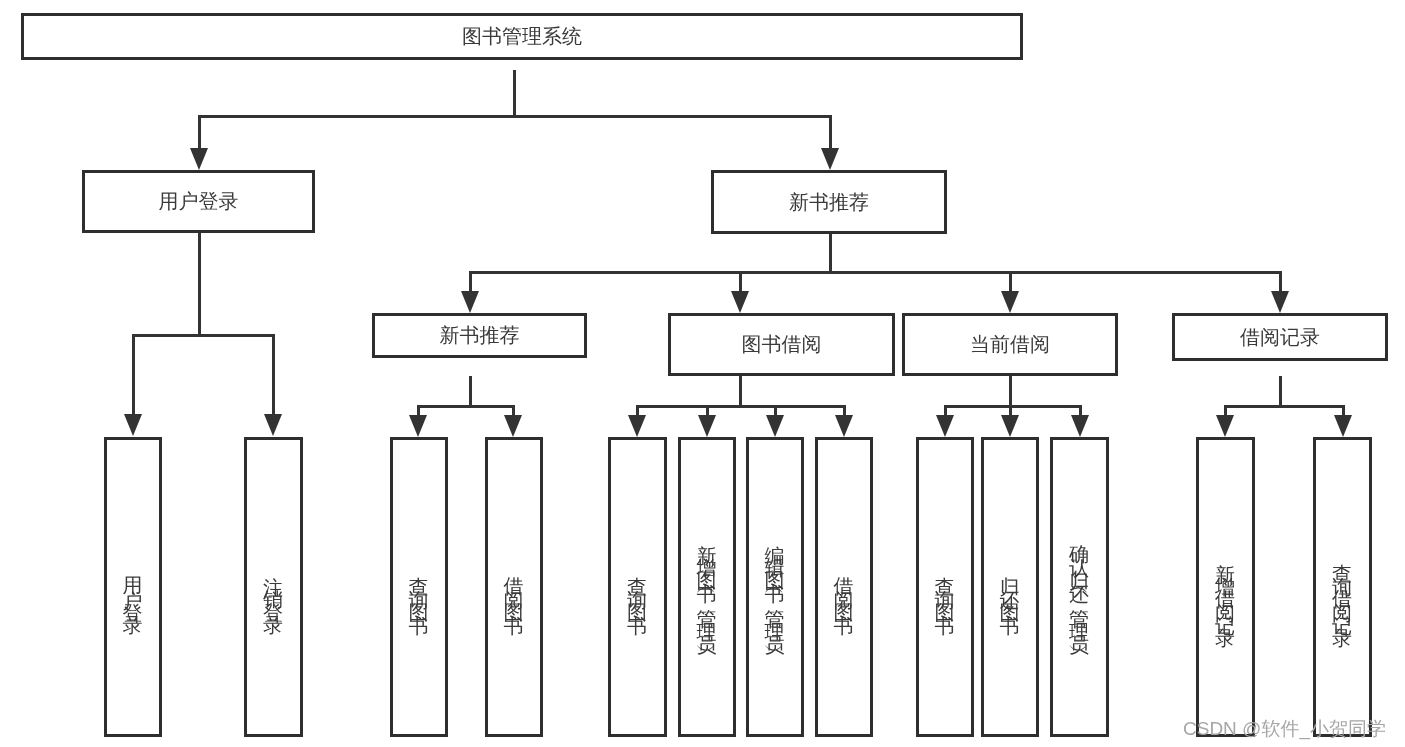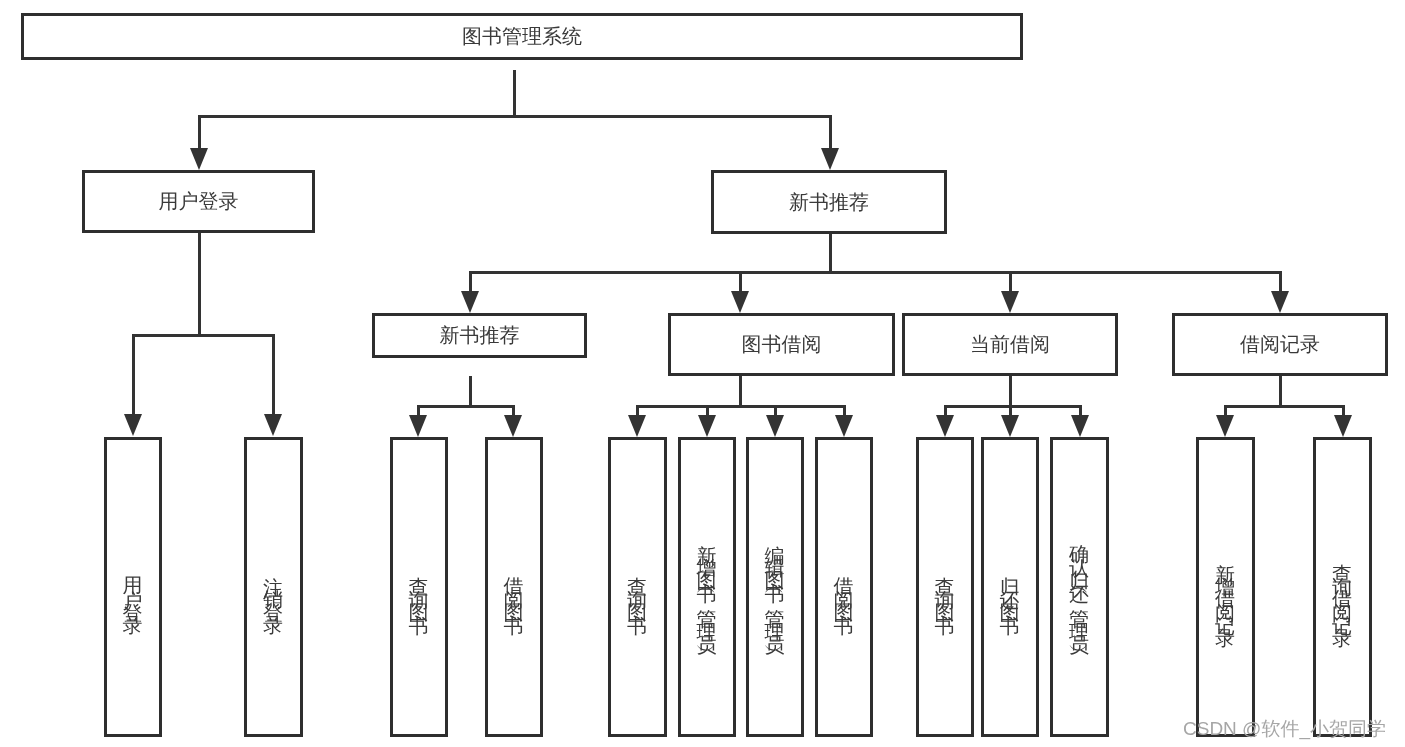--- a/index.html
+++ b/index.html
@@ -59,21 +59,21 @@
 </div>
 
 <div class="node" style="left:668px; top:313px; width:227px; height:63px">
   <span>图书借阅</span>
 </div>
 
 <div class="node" style="left:902px; top:313px; width:216px; height:63px">
   <span>当前借阅</span>
 </div>
 
-<div class="node" style="left:1172px; top:313px; width:216px; height:63px">
+<div class="node" style="left:1172px; top:313px; width:216px; height:48px">
   <span>借阅记录</span>
 </div>
 
 <div class="node vnode" style="left:104px; top:437px; width:58px; height:300px">
   <span>用户登录</span>
 </div>
 
 <div class="node vnode" style="left:244px; top:437px; width:59px; height:300px">
   <span>注销登录</span>
 </div>

